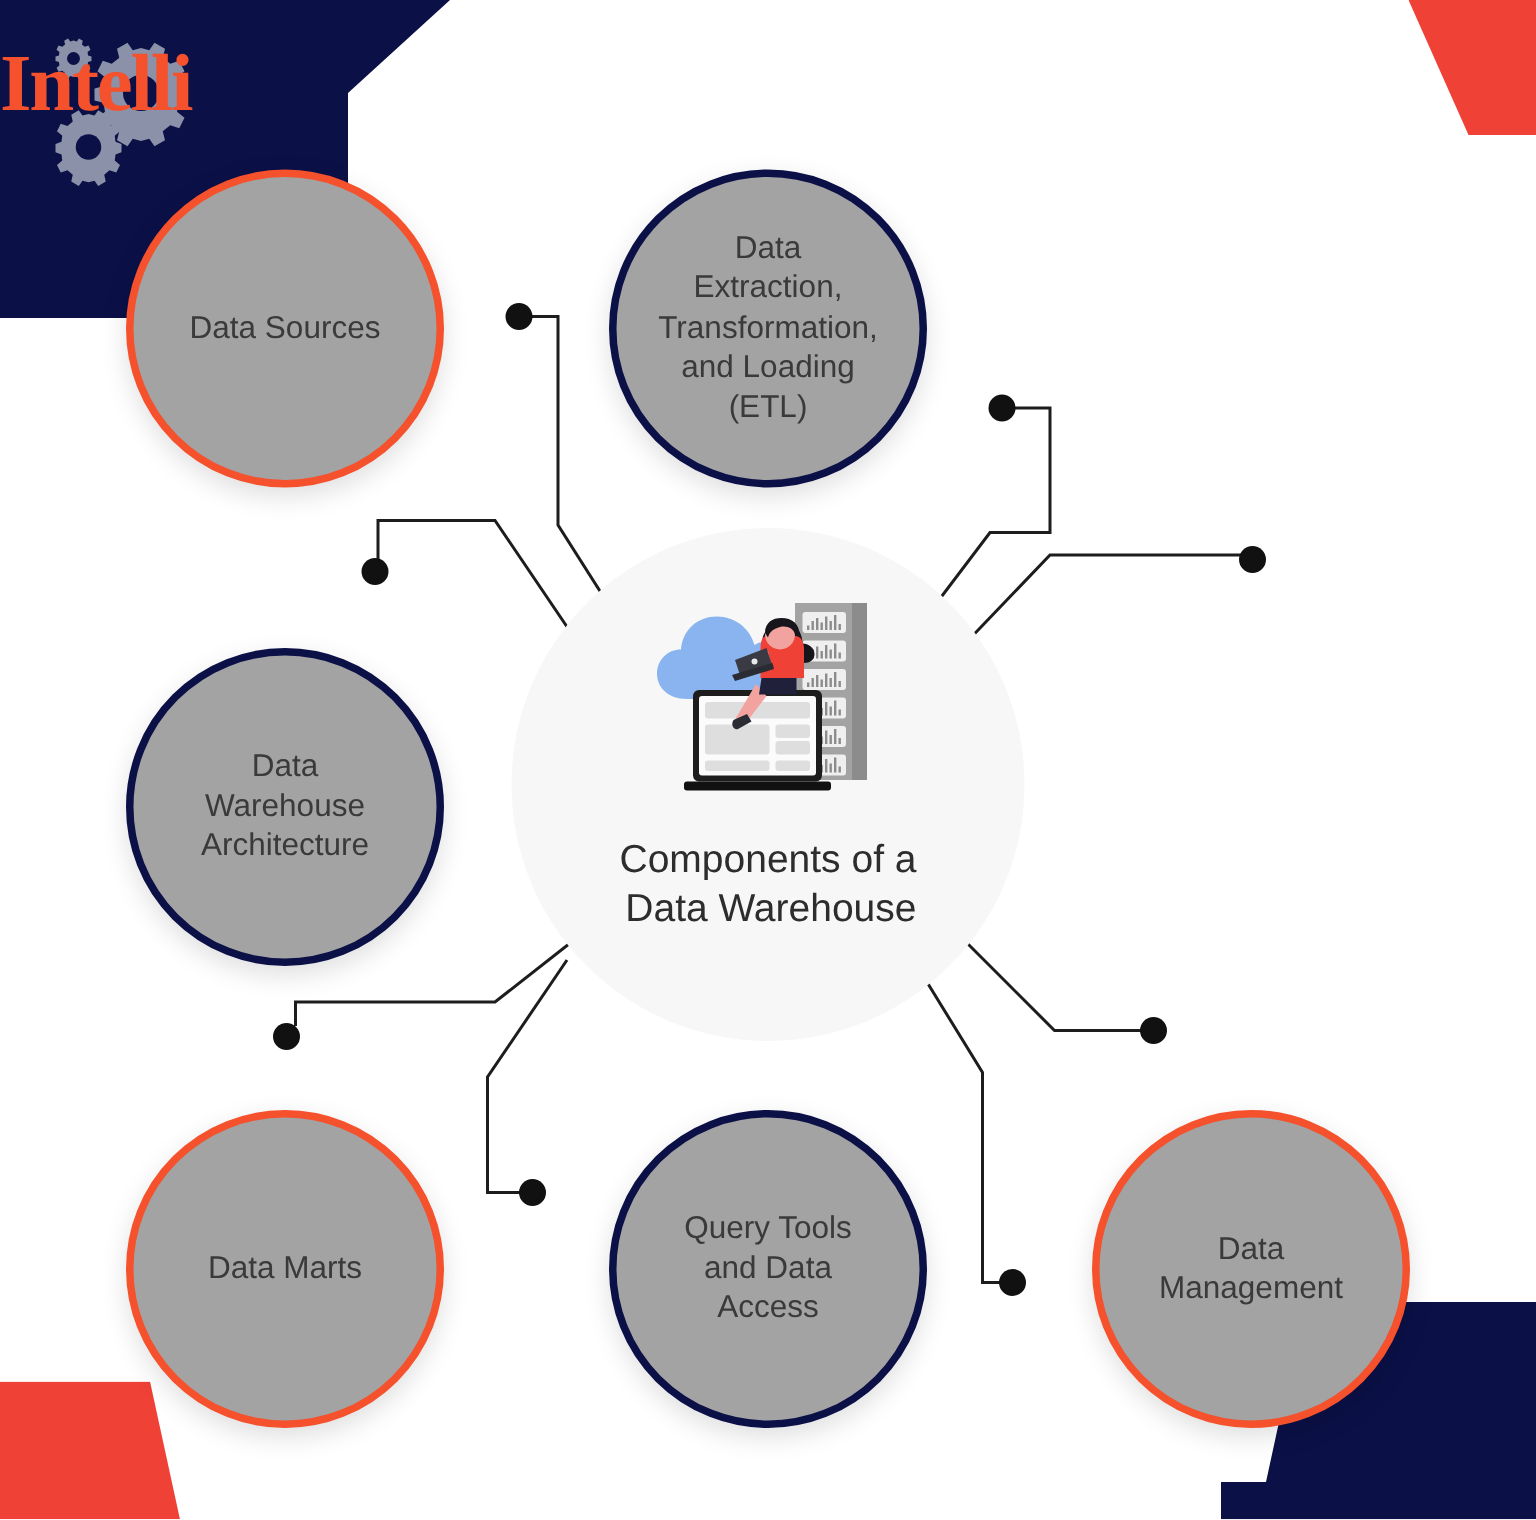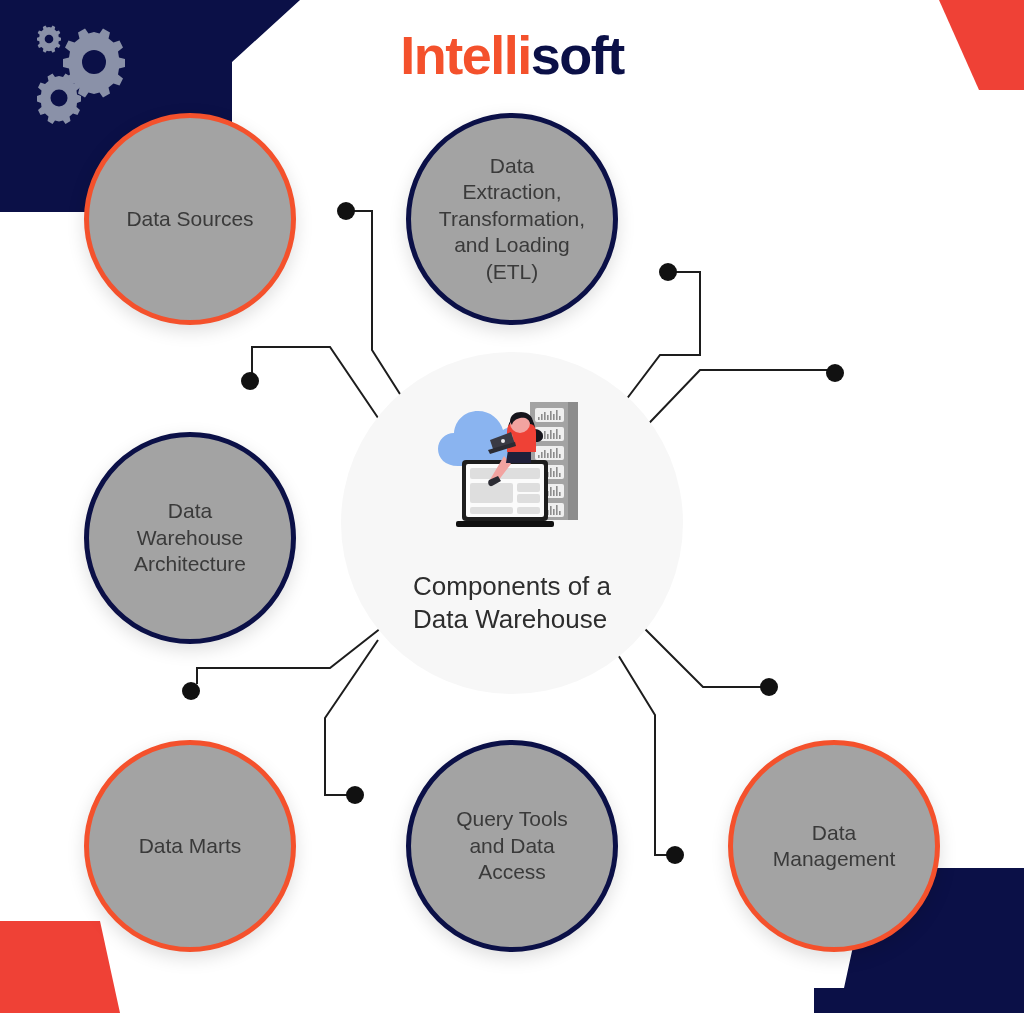--- a/index.html
+++ b/index.html
@@ -53,25 +53,25 @@
     position: absolute;
     left: 22px; top: 20px;
     width: 140px; height: 110px;
   }
 
   
   #logo {
     position: absolute;
     left: 0; right: 0;
     top: 24px;
-    text-align: center;
+    text-align: left;
     font-size: 54px;
     font-weight: bold;
     letter-spacing: -1.5px;
-    font-family: Liberation Sans, sans-serif;
+    font-family: Liberation Serif, serif;
   }
   #logo .logo-intelli { color: #f4512c; }
   #logo .logo-soft    { color: #0b1047; }
 
   
   #connectors {
     position: absolute;
     left: 0; top: 0;
     width: 1024px; height: 1013px;
   }
@@ -123,25 +123,25 @@
     align-items: center;
     justify-content: flex-start;
     box-sizing: border-box;
     padding-top: 32px;
   }
   #center-illustration {
     width: 200px;
     height: 170px;
   }
   #center-title {
-    margin-top: 16px;
+    margin-top: 2px;
     color: #2d2d2d;
     font-size: 26px;
     line-height: 1.25;
-    text-align: left;
+    text-align: right;
     white-space: pre-line;
   }
 </style>
 </head>
 <body>
 
 <div id="infographic">
 
   <div class="corner-shape" id="corner-tl-2"></div>
   <div class="corner-shape" id="corner-tr"></div>

